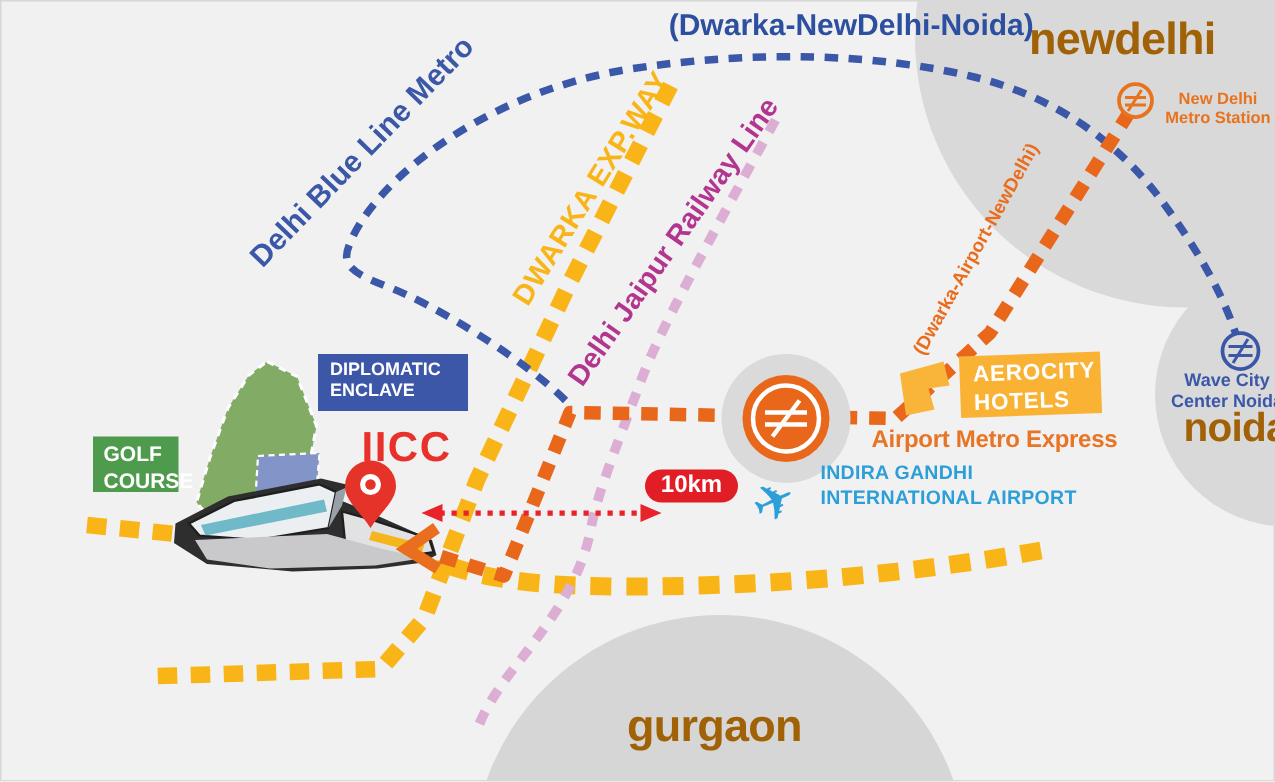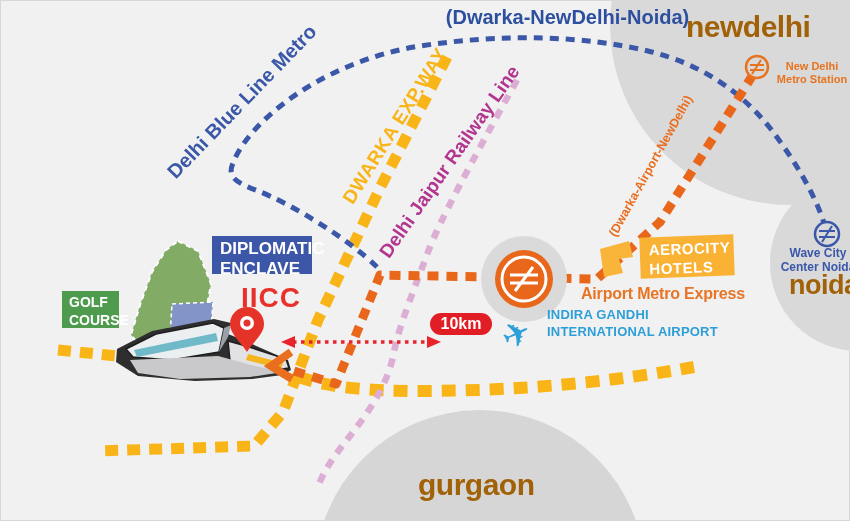--- a/index.html
+++ b/index.html
@@ -21,21 +21,21 @@
   .noida{left:789px;top:270px;font-size:27px;}
   .gurgaon{left:418px;top:468px;width:120px;font-size:30px;}
   .blueline-lbl{left:180px;top:160px;height:24px;font-size:20px;color:#3a57a8;transform:rotate(-46deg);}
   .dwarka-lbl{left:357px;top:186px;height:22px;font-size:19px;color:#f9b517;transform:rotate(-58deg);letter-spacing:.5px;}
   .railway-lbl{left:393px;top:240px;height:22px;font-size:19px;color:#b2368f;transform:rotate(-55deg);}
   .airport-route-lbl{left:620px;top:224px;height:16px;font-size:12.5px;color:#ea6d1e;transform:rotate(-61deg);}
   .aerocity{left:640px;top:236px;width:94px;height:41px;background:#f9b234;transform:rotate(-2deg);
             color:#fff;font-size:15px;line-height:1.25;padding:4px 0 0 9px;box-sizing:border-box;letter-spacing:.5px;}
   .ame{left:581px;top:285px;font-size:16px;color:#e87425;letter-spacing:-0.2px;}
   .diplomatic{left:212px;top:236px;width:100px;height:38px;background:#3c56a8;color:#fff;
-              font-size:17px;line-height:1.2;padding:3px 0 0 8px;box-sizing:border-box;}
+              font-size:12px;line-height:1.2;padding:3px 0 0 8px;box-sizing:border-box;}
   .golf{left:62px;top:291px;width:57px;height:37px;background:#4f9b4d;color:#fff;
         font-size:14px;line-height:1.25;padding:3px 0 0 7px;box-sizing:border-box;}
   .iicc{left:241px;top:282px;font-size:28px;color:#e8312a;letter-spacing:1px;}
   .pill{left:430px;top:313px;width:62px;height:22px;background:#e11d25;border-radius:12px;
         color:#fff;font-size:16px;text-align:center;line-height:22px;}
   .airport-lbl{left:547px;top:307px;font-size:13px;line-height:1.3;color:#2d9fd8;letter-spacing:.2px;}
   .plane{left:502px;top:314px;font-size:34px;color:#2d9fd8;transform:rotate(-25deg);font-weight:normal;}
 </style>
 </head>
 <body>

